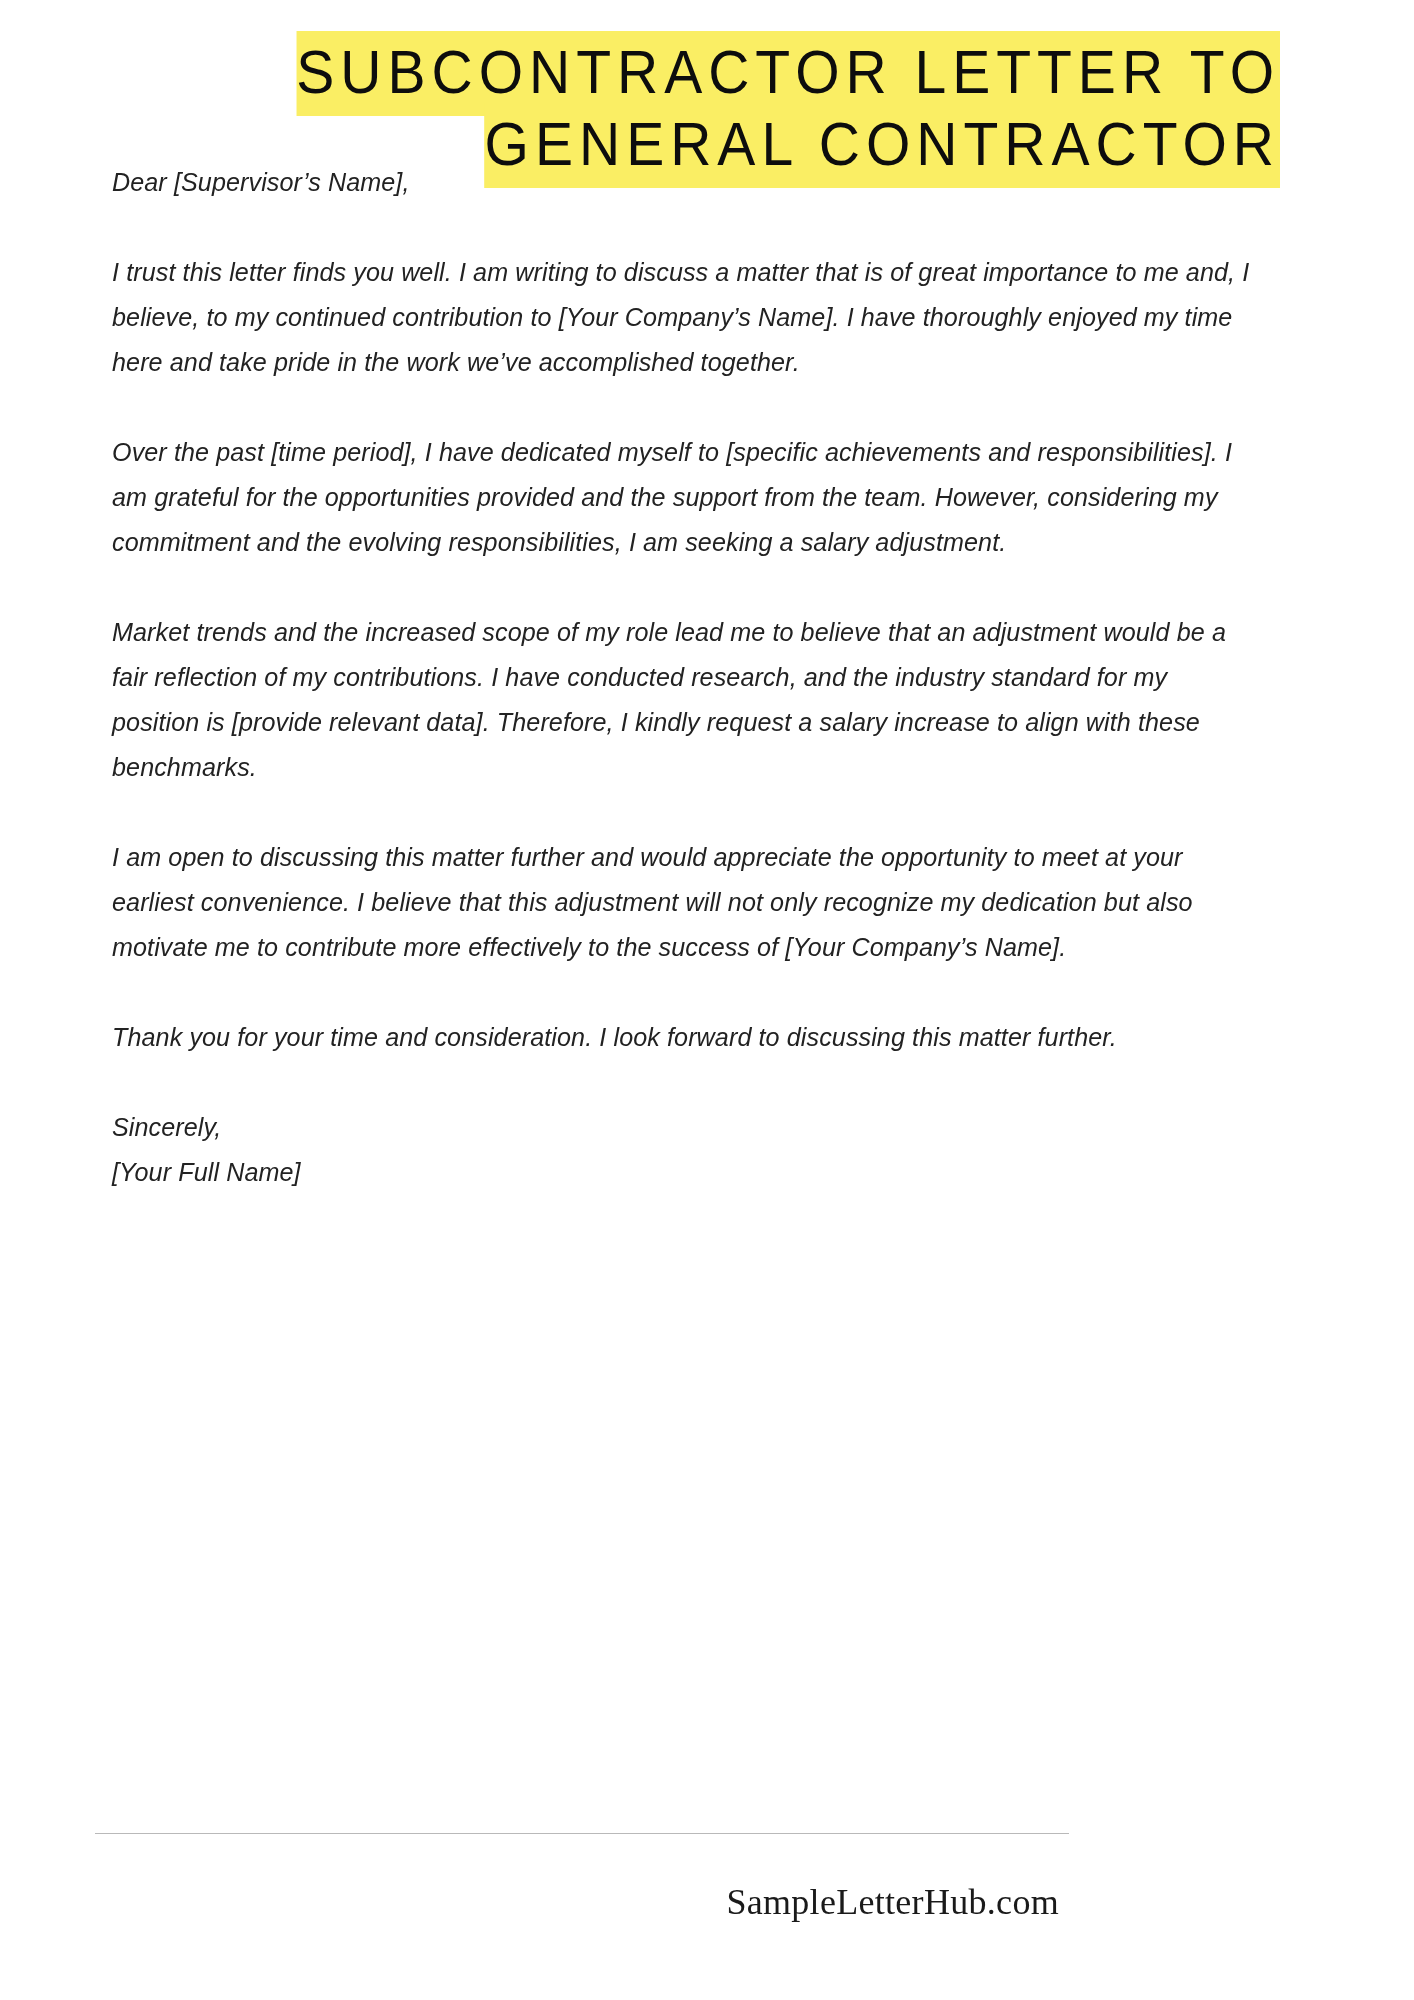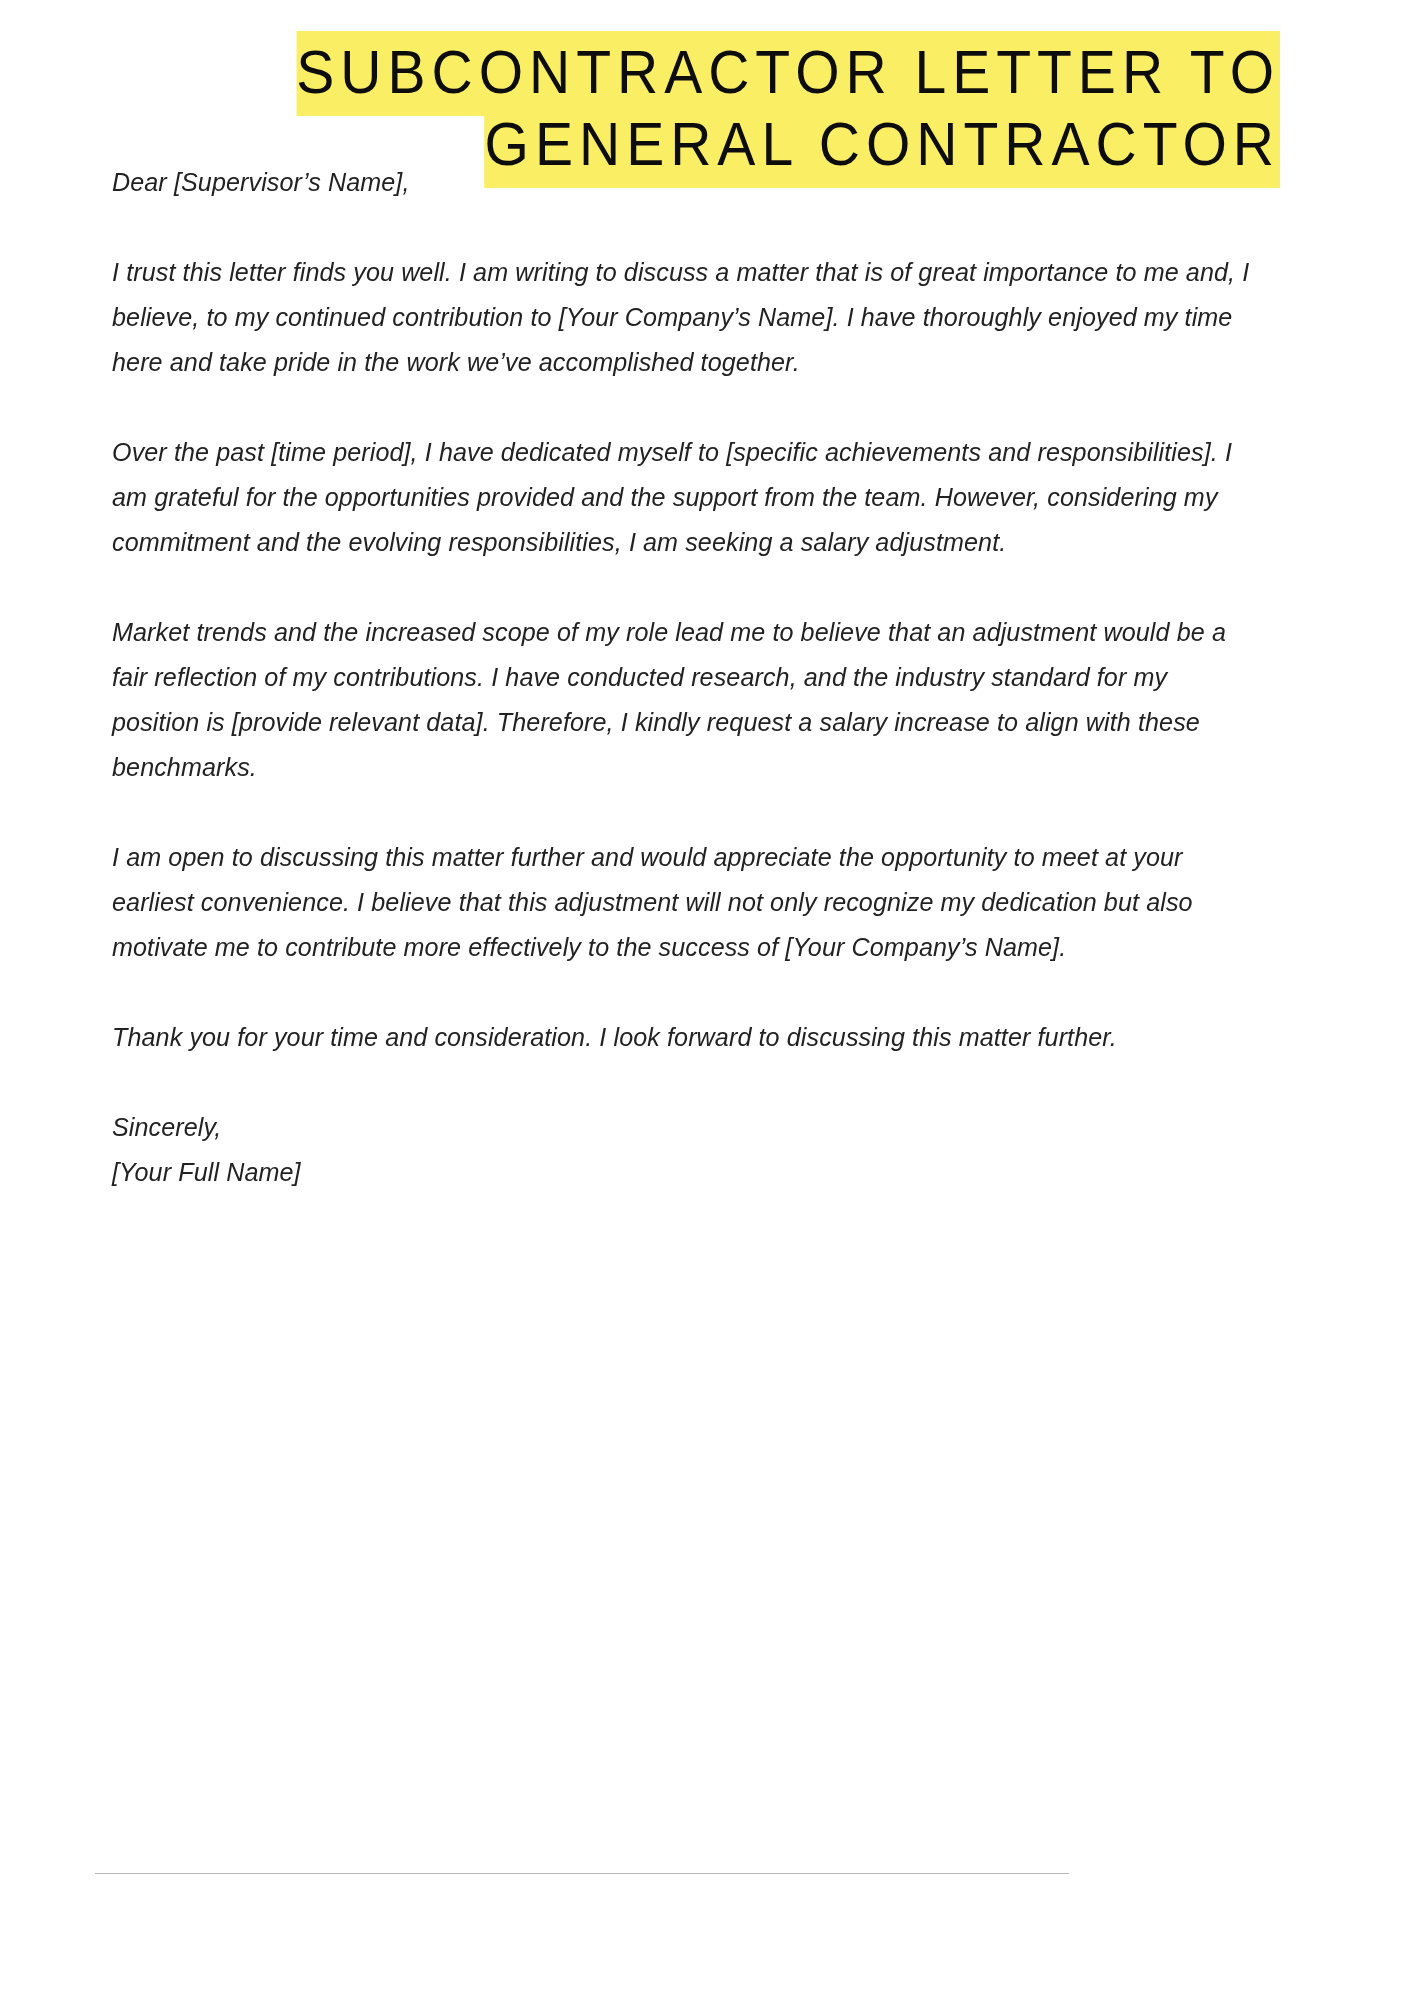--- a/index.html
+++ b/index.html
@@ -138,15 +138,16 @@
 
     <div class="spacer"></div>
 
     <p class="sign-line">Sincerely,</p>
     <p class="sign-line">[Your Full Name]</p>
 
   </div>
 
   <div class="footer">
     <div class="footer-rule"></div>
+    <div class="footer-brand">SampleLetterHub.com</div>
   </div>
 
 </div>
 
 </body></html>

